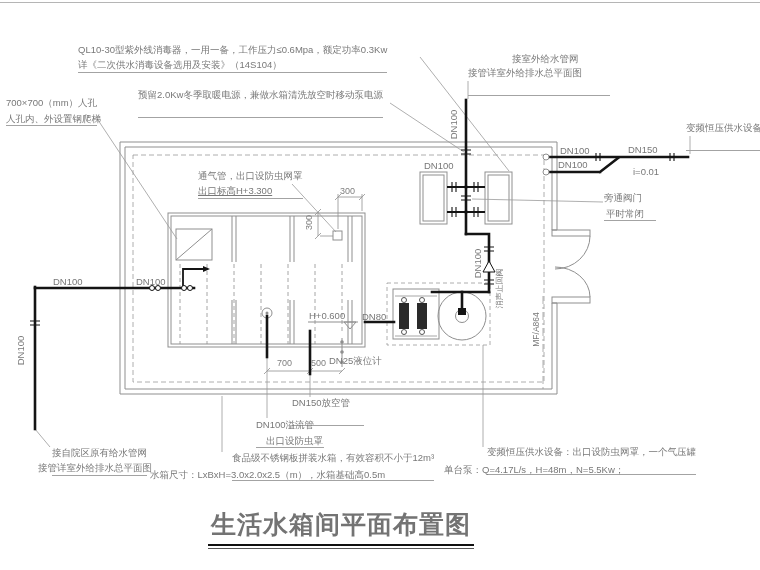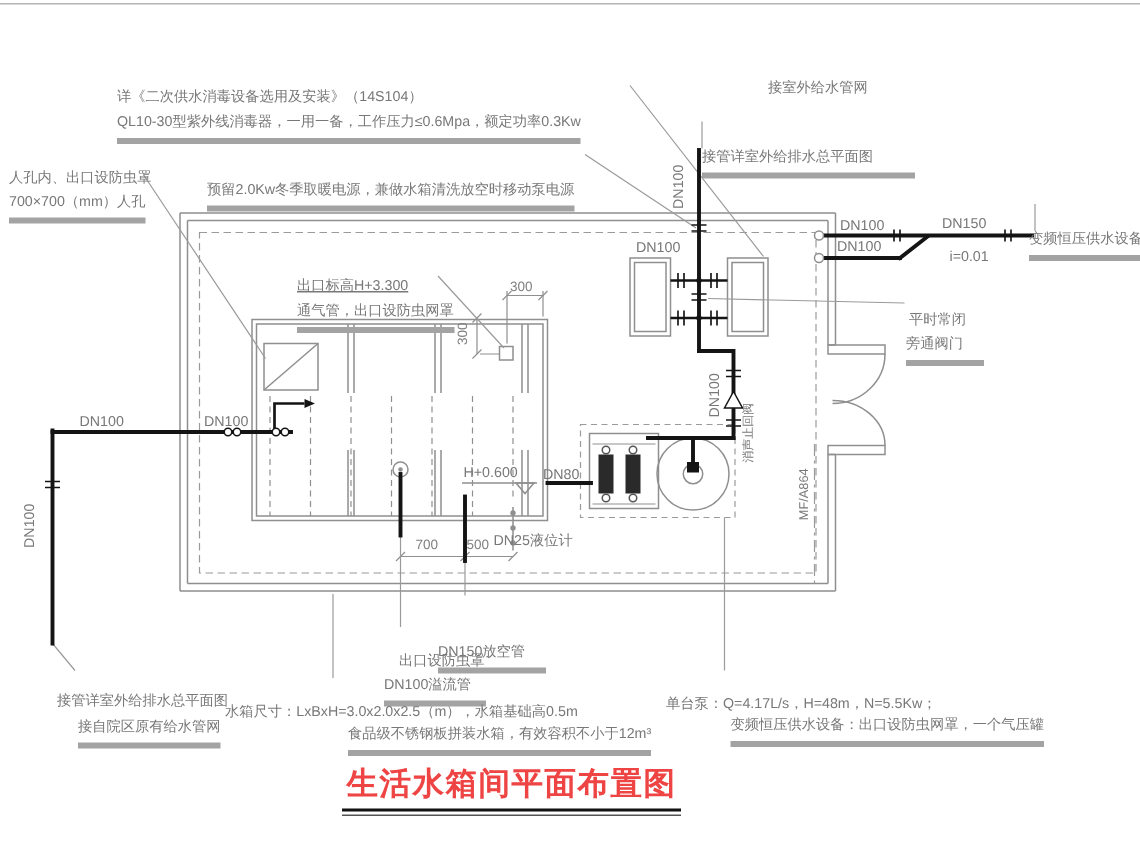--- a/index.html
+++ b/index.html
@@ -1,26 +1,26 @@
 <!DOCTYPE html>
 <html><head>
 <meta charset="utf-8">
 <style>
   html,body{margin:0;padding:0;background:#fff;}
   #stage{
     position:relative;width:760px;height:570px;background:#fff;overflow:hidden;
     font-family:"Liberation Sans","DejaVu Sans",sans-serif;
   }
   .txt{position:absolute;white-space:nowrap;color:#787878;font-size:9.5px;line-height:11px;}
-  .u{border-bottom:4px solid #a3a3a3;padding-bottom:5px;margin-top:32px;}
+  .u{border-bottom:1px solid #a3a3a3;padding-bottom:17px;}
   .rot{transform:rotate(-90deg);transform-origin:center center;text-align:center;}
   .dim{font-size:9px;color:#808080;}
   #title-wrap{position:absolute;left:341px;top:508px;transform:translateX(-50%);
     border-bottom:1px solid #555;padding-bottom:2px;}
-  #title{font-size:21px;font-weight:bold;color:#ef4444;letter-spacing:1px;
+  #title{font-size:25px;font-weight:bold;color:#737373;letter-spacing:1px;
     border-bottom:2.5px solid #111;padding:0 3px 3px 3px;}
   svg{position:absolute;left:0;top:0;}
   .topline{position:absolute;left:0;top:2px;width:760px;height:0;border-top:1px solid #b5b5b5;}
 </style>
 </head>
 <body>
 
 <div id="stage">
   <div class="topline"></div>
 
@@ -164,21 +164,21 @@
       <circle cx="546" cy="157" r="3" stroke="#8f8f8f" fill="#fff"></circle>
       <circle cx="546" cy="172" r="3" stroke="#8f8f8f" fill="#fff"></circle>
     </g>
   </svg>
 
   <div class="txt u" style="left:78px;top:44px;">QL10-30型紫外线消毒器，一用一备，工作压力≤0.6Mpa，额定功率0.3Kw</div>
   <div class="txt" style="left:78px;top:59px;">详《二次供水消毒设备选用及安装》（14S104）</div>
   <div class="txt u" style="left:138px;top:89px;">预留2.0Kw冬季取暖电源，兼做水箱清洗放空时移动泵电源</div>
 
   <div class="txt u" style="left:6px;top:97px;">700×700（mm）人孔</div>
-  <div class="txt" style="left:6px;top:113px;">人孔内、出口设防虫罩</div>
+  <div class="txt" style="left:6px;top:113px;">人孔内、外设置钢爬梯</div>
 
   <div class="txt" style="left:512px;top:53px;">接室外给水管网</div>
   <div class="txt u" style="left:468px;top:67px;padding-right:28px;">接管详室外给排水总平面图</div>
 
   <div class="txt u" style="left:686px;top:122px;">变频恒压供水设备</div>
 
   <div class="txt u" style="left:198px;top:170px;">通气管，出口设防虫网罩</div>
   <div class="txt" style="left:198px;top:185px;text-decoration:underline;">出口标高H+3.300</div>
 
   <div class="txt u" style="left:604px;top:192px;padding-right:14px;">旁通阀门</div>

